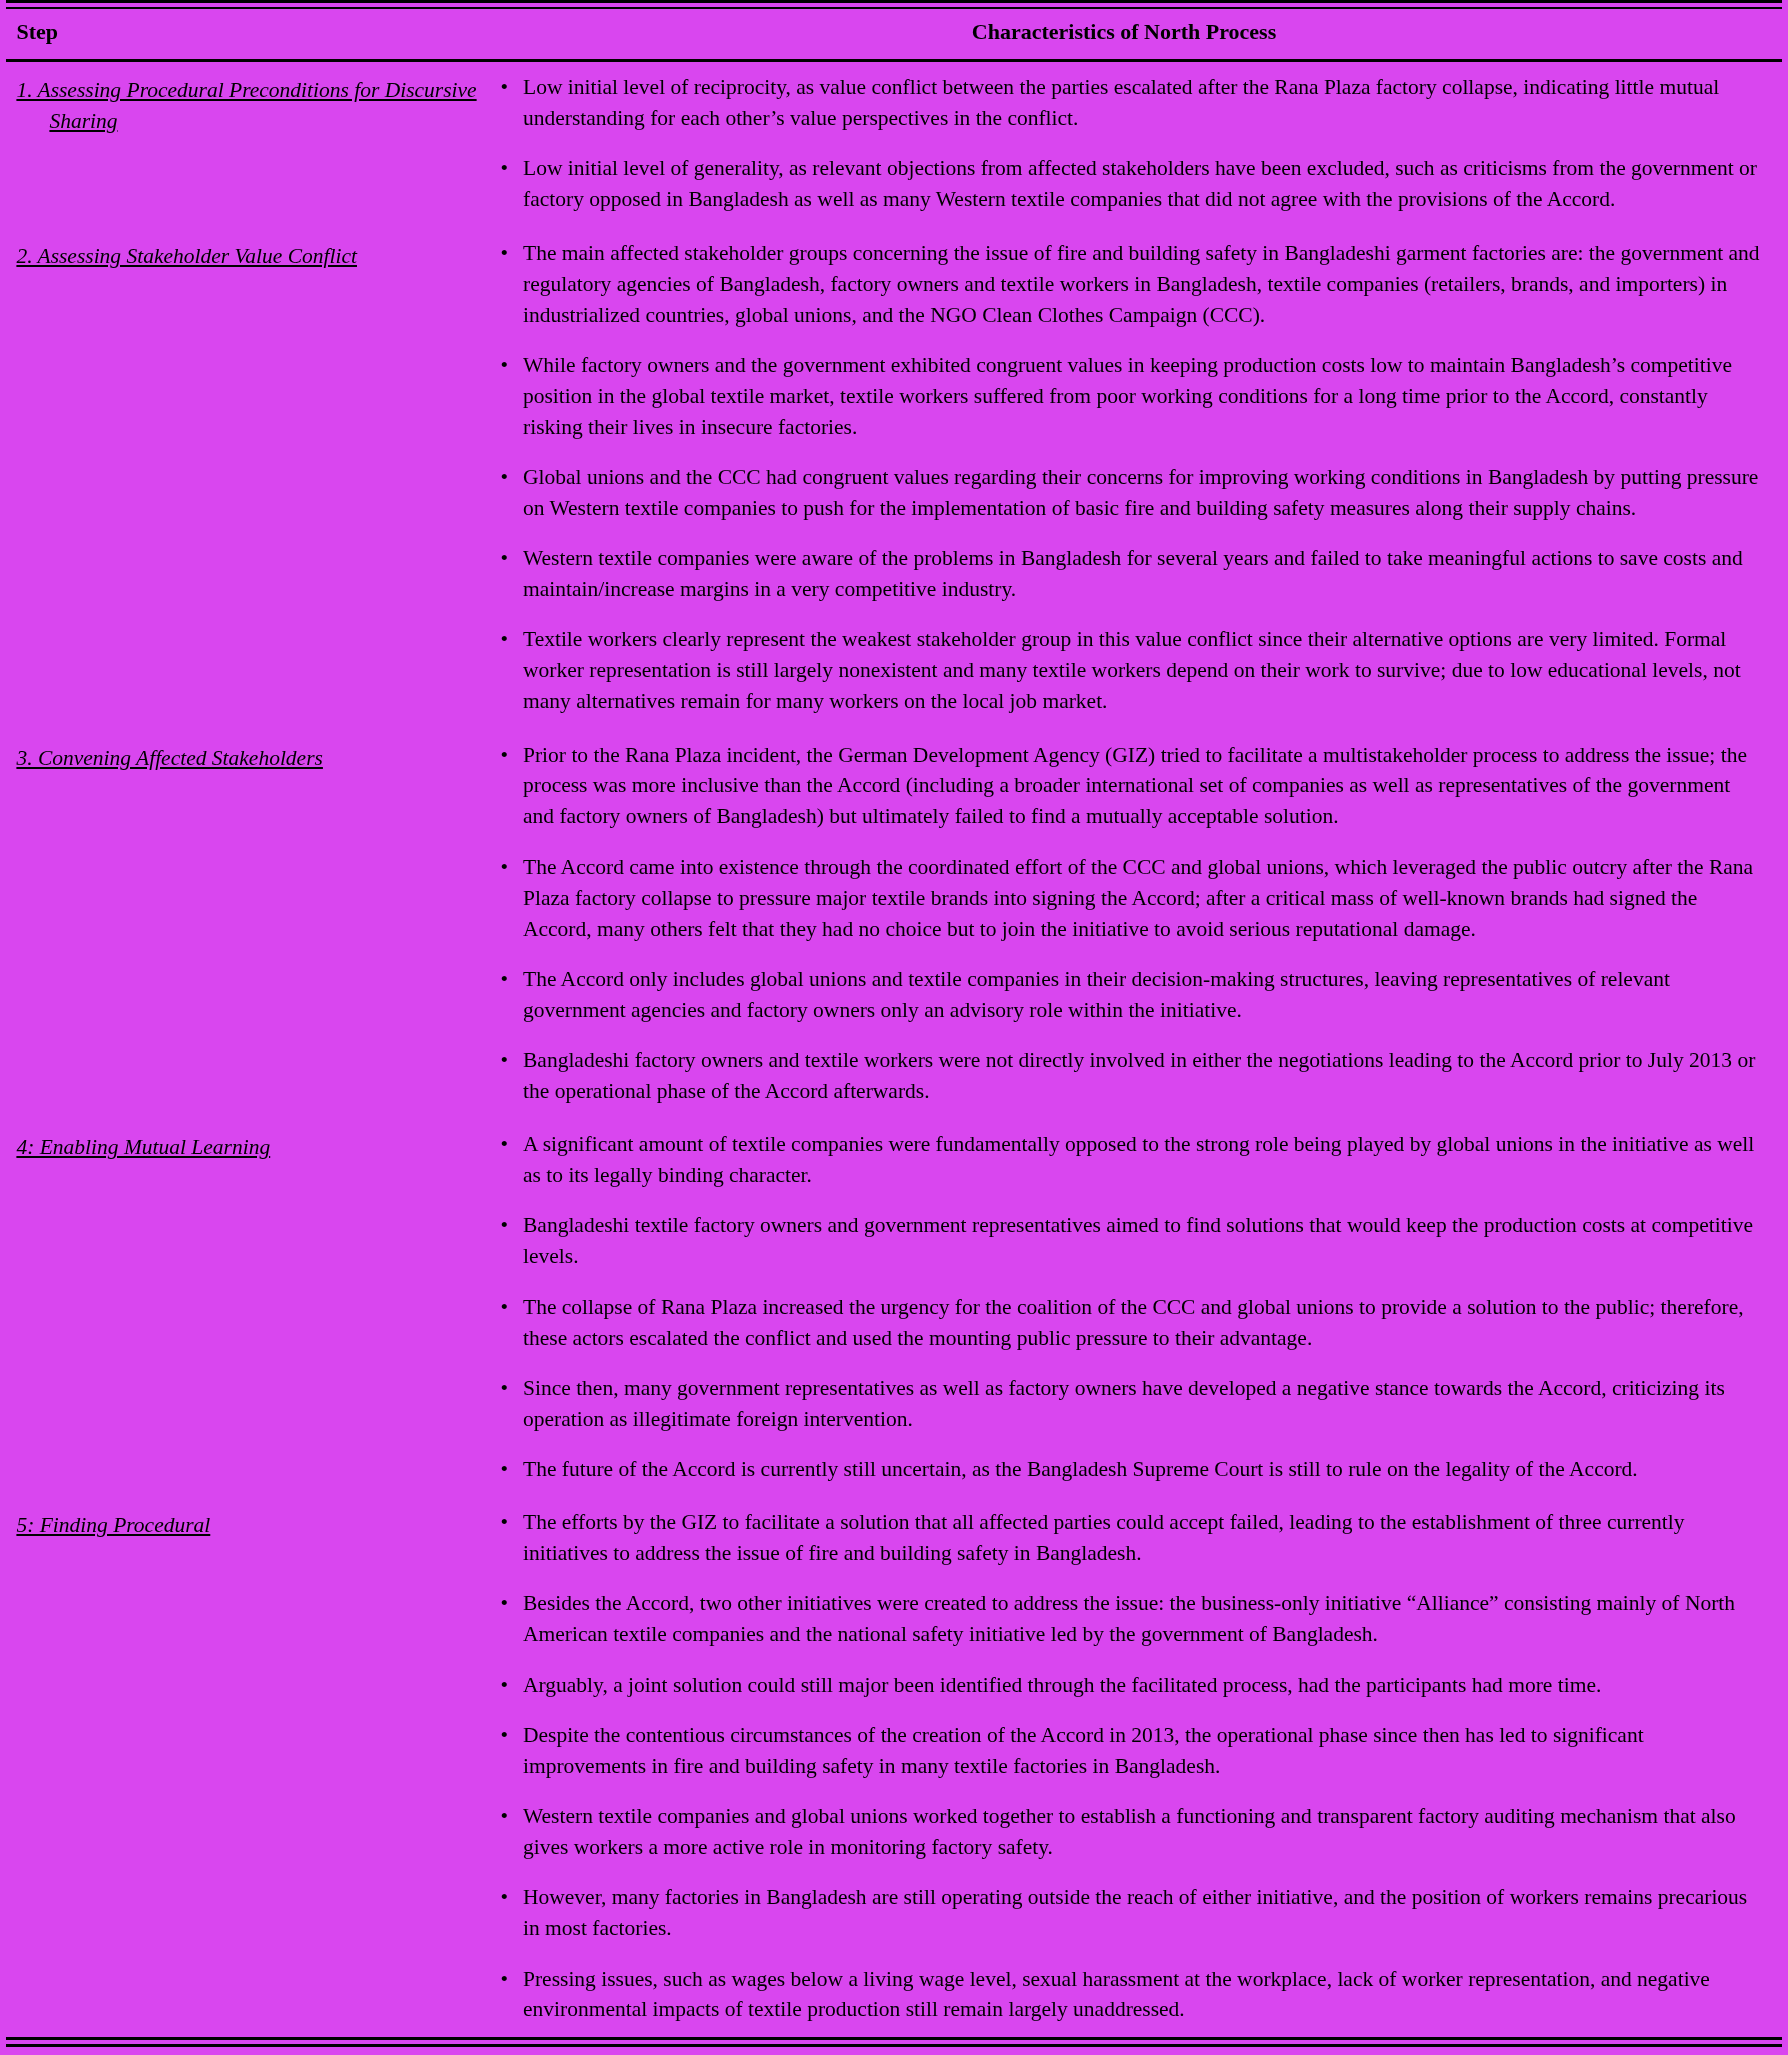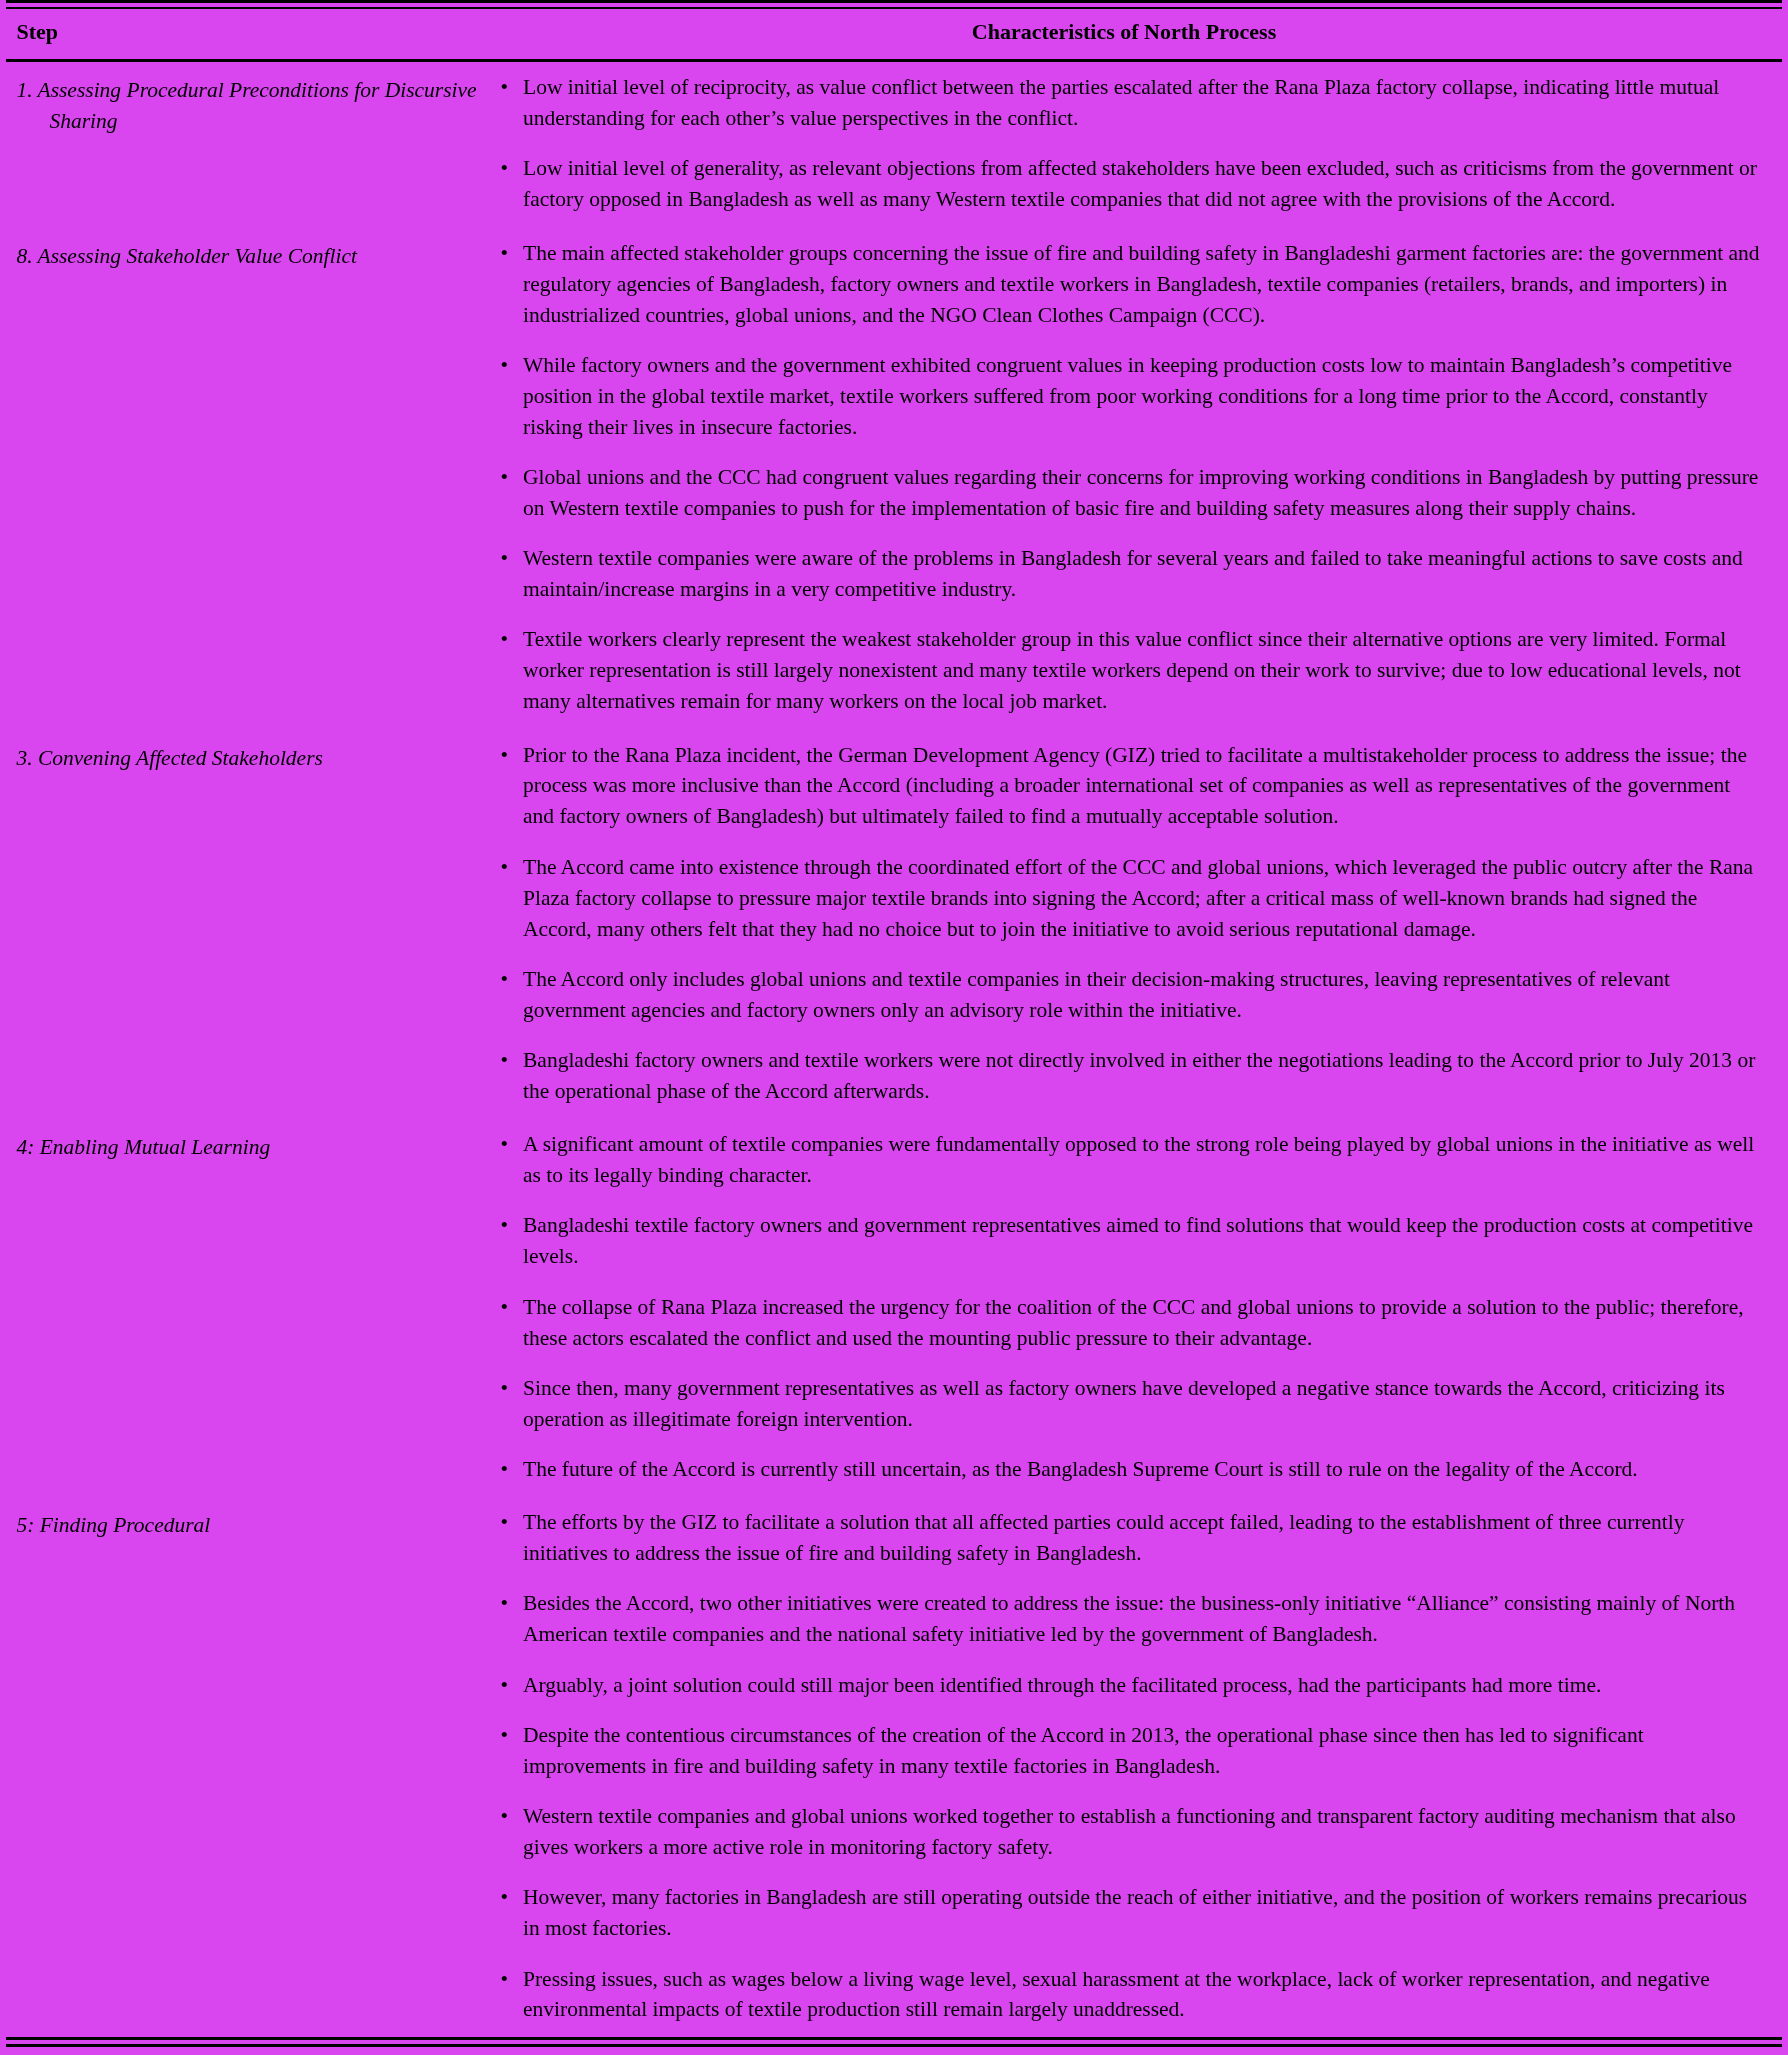--- a/index.html
+++ b/index.html
@@ -71,20 +71,21 @@
     padding: 13.4px 18px 7.4px 10.4px;
     font-style: italic;
     font-size: 21.5px;
     line-height: 1.42;
   }
   td.step-cell .step-label {
     display: block;
     text-indent: 0;
     padding-left: 33px;
     text-indent: -33px;
+    text-decoration: underline;
   }
   td.char-cell {
     padding: 10.4px 19.3px 7.4px 0;
   }
   ul.bullets {
     list-style: none;
     margin: 0;
     padding: 0;
   }
   ul.bullets li {
@@ -149,21 +150,21 @@
               </li>
               <li>
                 <span class="dot">•</span>
                 <span class="btext">Low initial level of generality, as relevant objections from affected stakeholders have been excluded, such as criticisms from the government or factory opposed in Bangladesh as well as many Western textile companies that did not agree with the provisions of the Accord.</span>
               </li>
             </ul>
           </td>
         </tr>
         <tr>
           <td class="step-cell">
-            <span class="step-label">8. Assessing Stakeholder Value Conflict</span>
+            <span class="step-label">2. Assessing Stakeholder Value Conflict</span>
           </td>
           <td class="char-cell">
             <ul class="bullets">
               <li>
                 <span class="dot">•</span>
                 <span class="btext">The main affected stakeholder groups concerning the issue of fire and building safety in Bangladeshi garment factories are: the government and regulatory agencies of Bangladesh, factory owners and textile workers in Bangladesh, textile companies (retailers, brands, and importers) in industrialized countries, global unions, and the NGO Clean Clothes Campaign (CCC).</span>
               </li>
               <li>
                 <span class="dot">•</span>
                 <span class="btext">While factory owners and the government exhibited congruent values in keeping production costs low to maintain Bangladesh’s competitive position in the global textile market, textile workers suffered from poor working conditions for a long time prior to the Accord, constantly risking their lives in insecure factories.</span>

